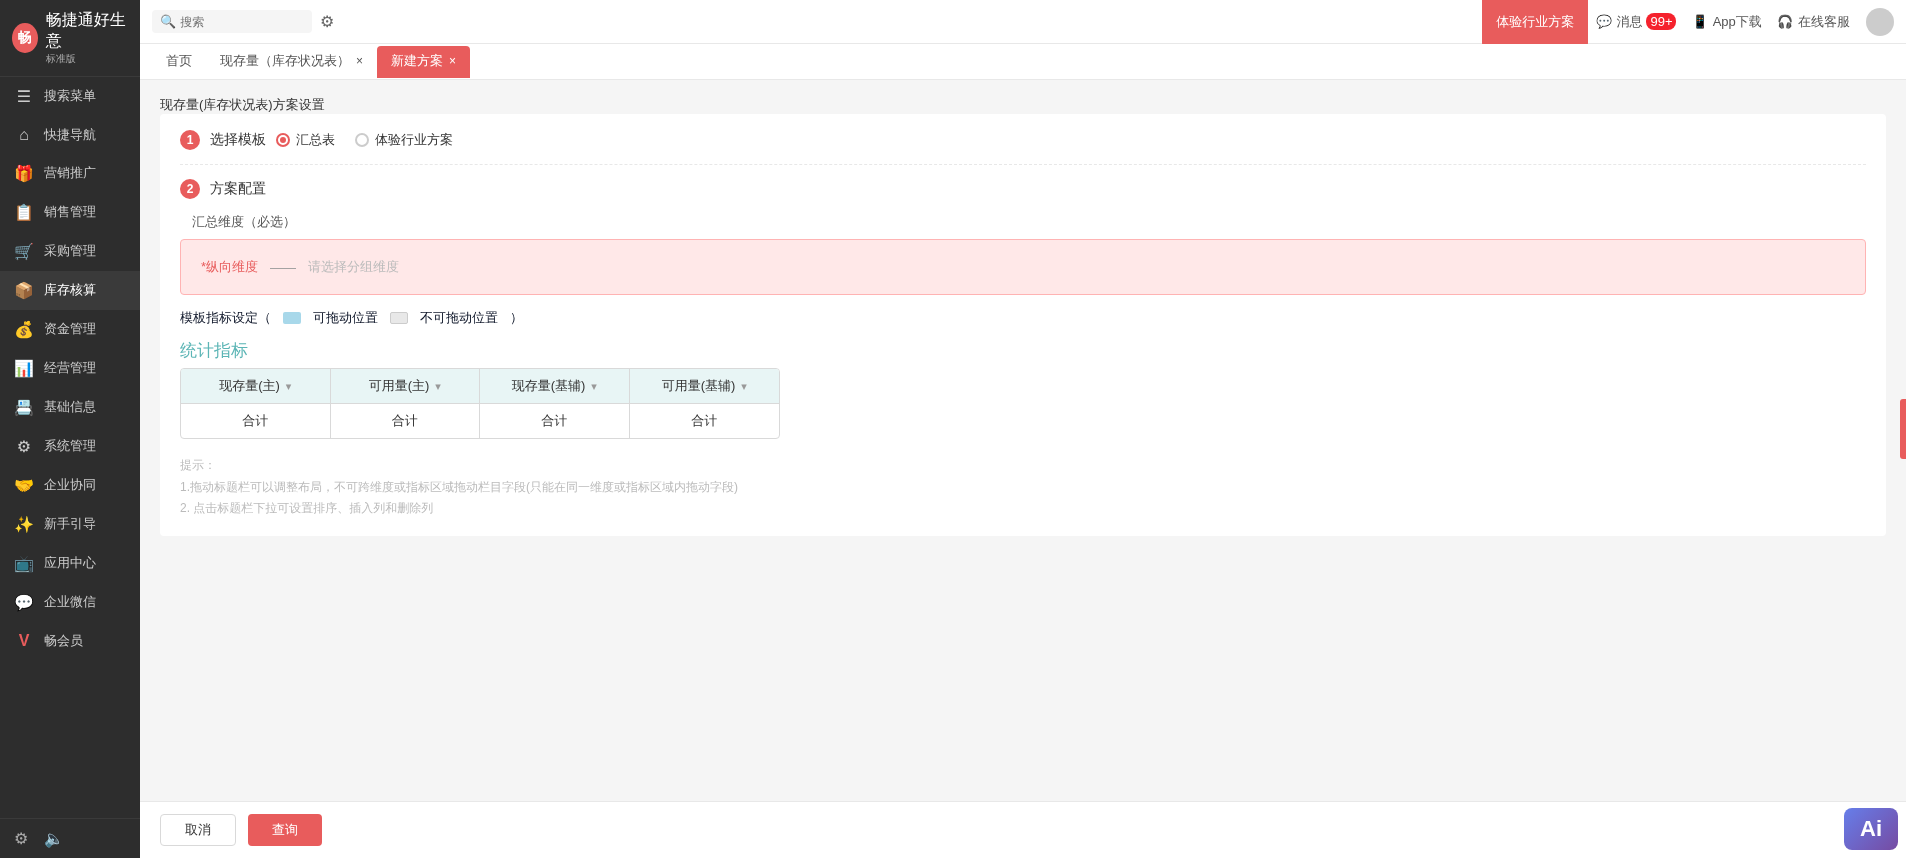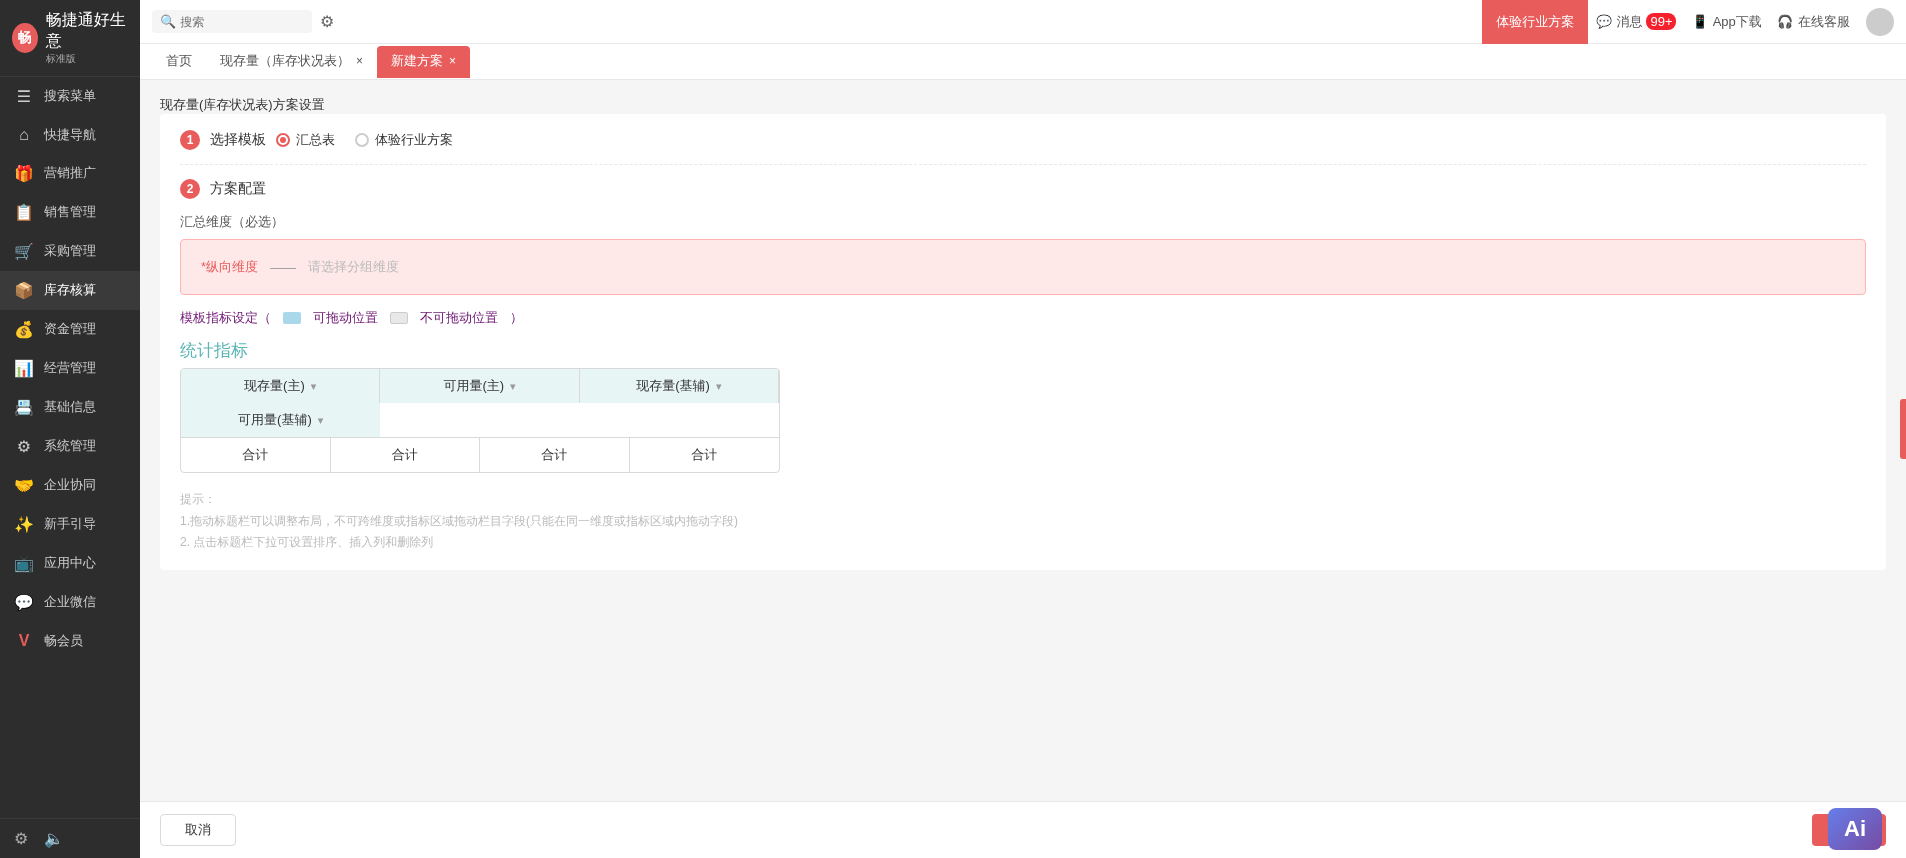--- a/index.html
+++ b/index.html
@@ -251,21 +251,21 @@
       height: 6px;
       border-radius: 50%;
       background: #e85c5c;
     }
 
     
     .divider { border: none; border-top: 1px dashed #e8e8e8; margin: 14px 0; }
 
     
     .step2-section { margin-top: 0; }
-    .label-required { font-size: 13px; color: #555; margin-bottom: 8px; }
+    .label-required { font-size: 13px; color: #555; margin-bottom: 8px; margin-left: 12px; }
 
     
     .pink-area {
       background: #ffe8e8;
       border: 1px solid #ffb3b3;
       border-radius: 4px;
       padding: 18px 20px;
       display: flex;
       align-items: center;
       gap: 12px;
@@ -278,21 +278,21 @@
     .pink-dash { color: #999; }
     .pink-placeholder { color: #bbb; font-size: 13px; }
 
     
     .template-row {
       display: flex;
       align-items: center;
       gap: 12px;
       margin-bottom: 12px;
       font-size: 13px;
-      color: #701a75;
+      color: #0f172a;
     }
     .indicator-box {
       width: 18px;
       height: 12px;
       border-radius: 2px;
       display: inline-block;
     }
     .indicator-draggable { background: #a8d8ea; }
     .indicator-fixed { background: #e8e8e8; border: 1px solid #ccc; }
 
@@ -304,21 +304,21 @@
       margin-bottom: 6px;
     }
     .stats-table {
       border: 1px solid #d9d9d9;
       border-radius: 4px;
       overflow: hidden;
       width: 600px;
     }
     .stats-header-row {
       display: grid;
-      grid-template-columns: 1fr 1fr 1fr;
+      grid-template-columns: 1fr 1fr 1fr 1fr;
       border-radius: 15px;
     }
     .stats-header-cell {
       background: #e8f5f5;
       border-right: 1px solid #d9d9d9;
       padding: 8px 12px;
       display: flex;
       align-items: center;
       justify-content: center;
       gap: 6px;
@@ -364,21 +364,21 @@
       border: 1px solid #ccc;
       border-radius: 2px;
     }
 
     
     .action-bar {
       background: #fff;
       border-top: 1px solid #e8e8e8;
       padding: 12px 20px;
       display: flex;
-      justify-content: space-between;
+      justify-content: flex-start;
       gap: 12px;
       flex-shrink: 0;
     }
     .btn-cancel {
       border: 1px solid #d9d9d9;
       background: #fff;
       color: #333;
       border-radius: 4px;
       padding: 6px 24px;
       font-size: 13px;
@@ -403,21 +403,21 @@
       height: 60px;
       background: #e85c5c;
       border-radius: 3px 0 0 3px;
       transform: translateY(-50%);
     }
 
     
     .ai-badge {
       position: fixed;
       bottom: 8px;
-      right: 24px;
+      right: 8px;
       background: linear-gradient(135deg, #667eea 0%, #764ba2 100%);
       color: #fff;
       font-size: 22px;
       font-weight: bold;
       border-radius: 8px;
       padding: 8px 16px;
       cursor: pointer;
     }
   </style>
 </head>

